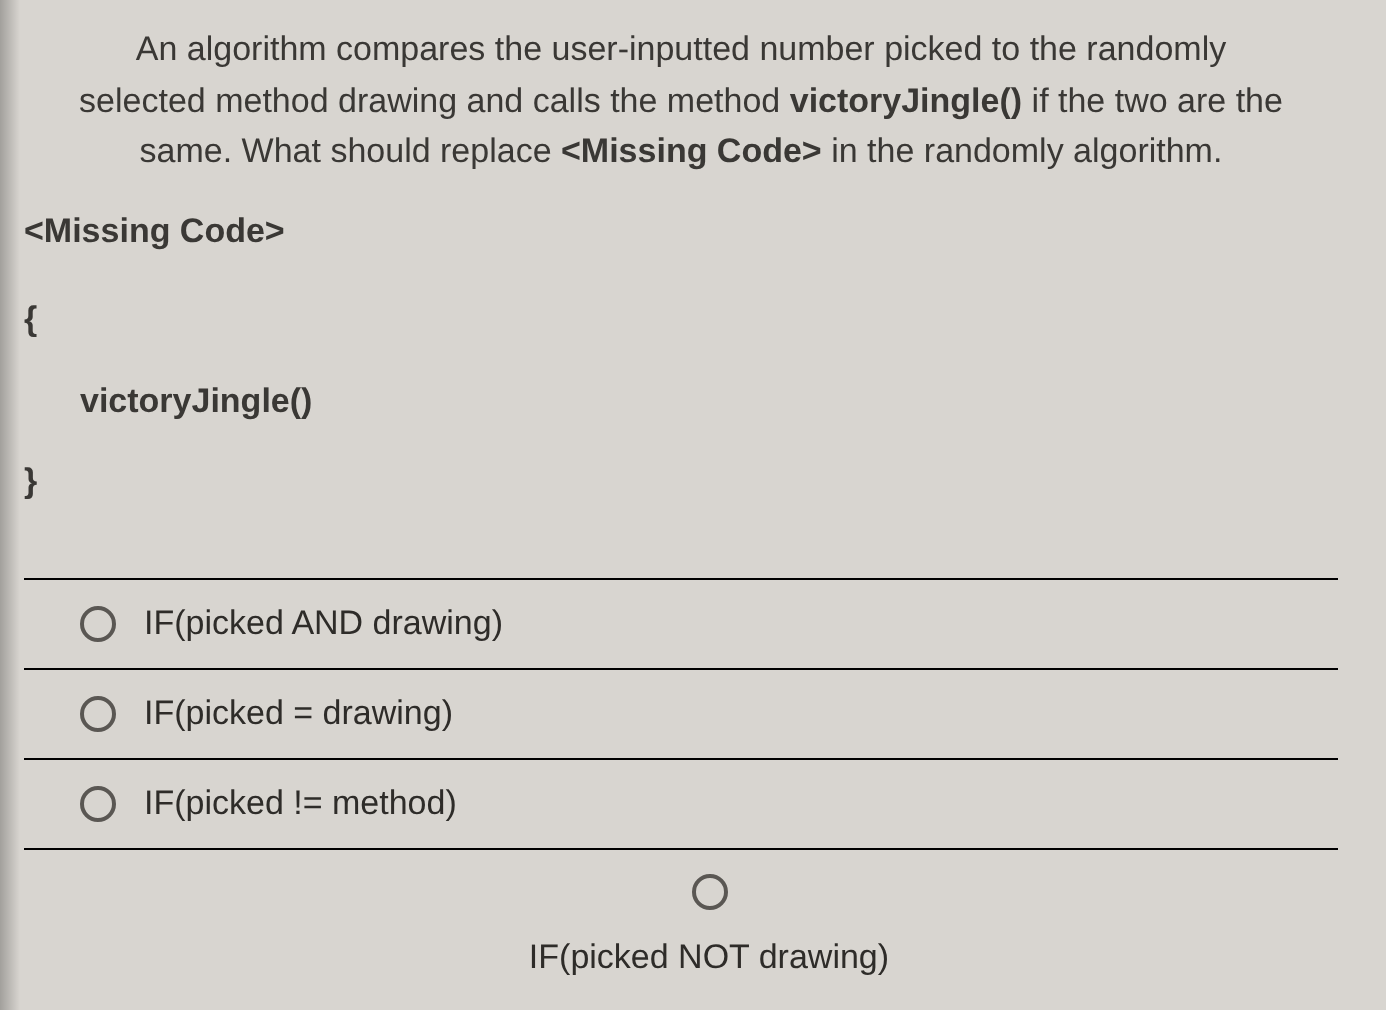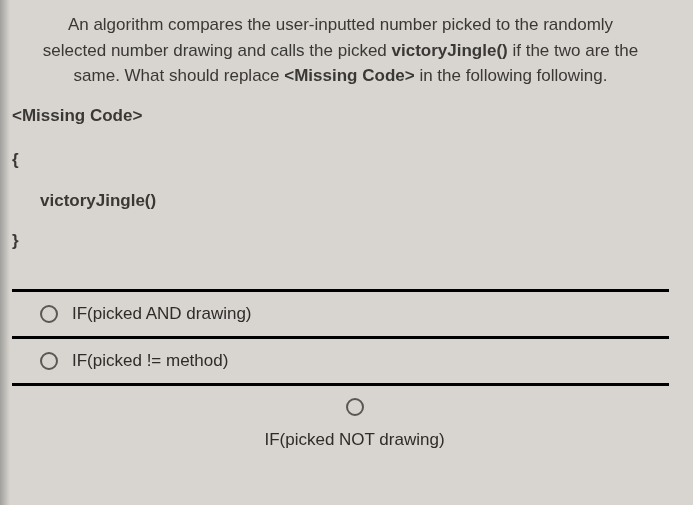--- a/index.html
+++ b/index.html
@@ -36,21 +36,21 @@
     .code-line {
       margin-bottom: 4px;
     }
     .code-indent {
       padding-left: 28px;
     }
     .answer-options {
       margin-top: 28px;
     }
     .answer-row {
-      border-top: 3px solid #000000;
+      border-top: 1px solid #000000;
       padding: 12px 0 12px 28px;
       display: flex;
       align-items: center;
       gap: 14px;
     }
     .answer-row:last-child {
       border-bottom: none;
       flex-direction: column;
     }
     .radio-circle {
@@ -75,37 +75,41 @@
       background: linear-gradient(to right, rgba(0,0,0,0.25), transparent);
     }
   </style>
 </head>
 <body>
 
 <div class="shadow-left"></div>
 
 <div class="question-text">
   <span>An algorithm compares the user-inputted number picked to the randomly</span><br>
-  <span>selected number drawing and calls the picked </span><b>victoryJingle()</b><span> if the two are the</span><br>
-  <span>same. What should replace </span><b>&lt;Missing Code&gt;</b><span> in the following following.</span>
+  <span>selected method drawing and calls the method </span><b>victoryJingle()</b><span> if the two are the</span><br>
+  <span>same. What should replace </span><b>&lt;Missing Code&gt;</b><span> in the randomly algorithm.</span>
 </div>
 
 <div class="code-block">
   <div class="code-line"><b>&lt;Missing Code&gt;</b></div>
   <div class="code-line" style="margin-top:14px;">{</div>
   <div class="code-line code-indent" style="margin-top:10px;margin-bottom:10px;">victoryJingle()</div>
   <div class="code-line">}</div>
 </div>
 
 <div class="answer-options">
   <div class="answer-row">
     <div class="radio-circle"></div>
     <span class="answer-label">IF(picked AND drawing)</span>
   </div>
   <div class="answer-row">
     <div class="radio-circle"></div>
+    <span class="answer-label">IF(picked = drawing)</span>
+  </div>
+  <div class="answer-row">
+    <div class="radio-circle"></div>
     <span class="answer-label">IF(picked != method)</span>
   </div>
   <div class="answer-row">
     <div class="radio-circle"></div>
     <span class="answer-label">IF(picked NOT drawing)</span>
   </div>
 </div>
 
 </body></html>

